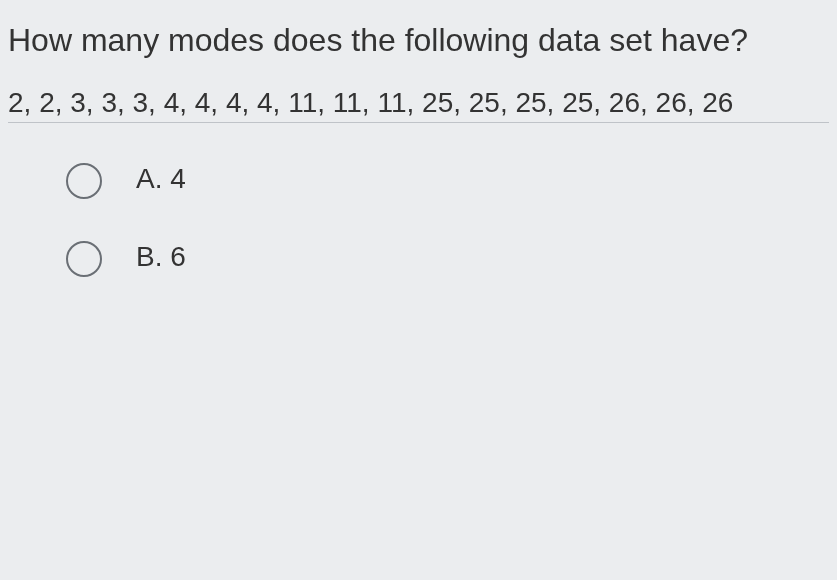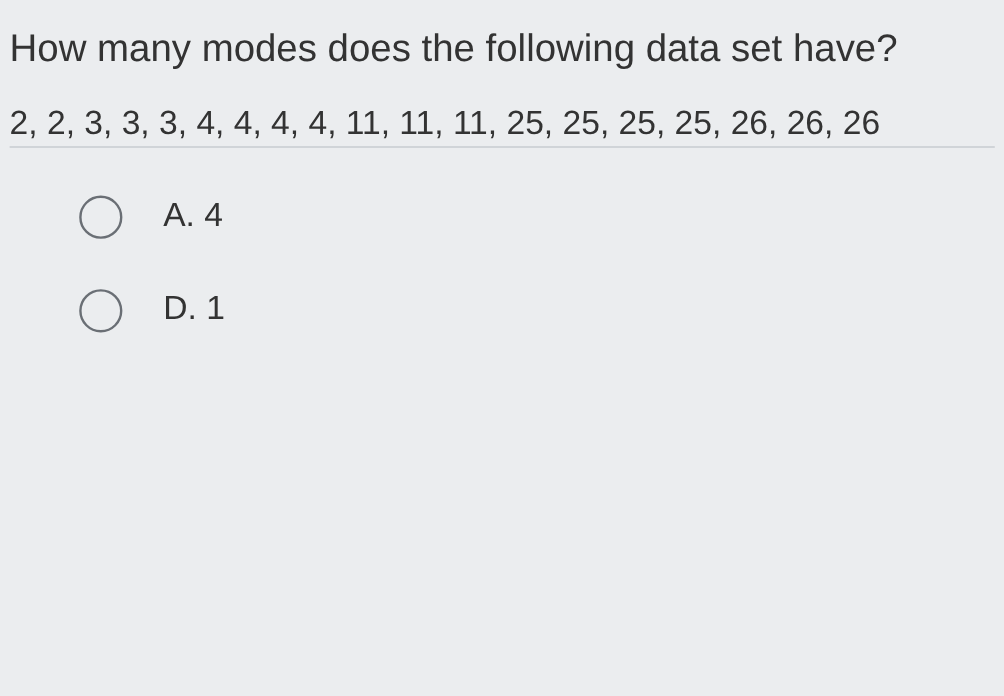--- a/index.html
+++ b/index.html
@@ -66,17 +66,17 @@
   <div class="option">
     <div class="radio"></div>
     <div class="option-label">
       <span>A.</span>
       <span>4</span>
     </div>
   </div>
   <div class="option">
     <div class="radio"></div>
     <div class="option-label">
-      <span>D.</span>
-      <span>1</span>
+      <span>B.</span>
+      <span>6</span>
     </div>
   </div>
 </div>
 
 </body></html>

